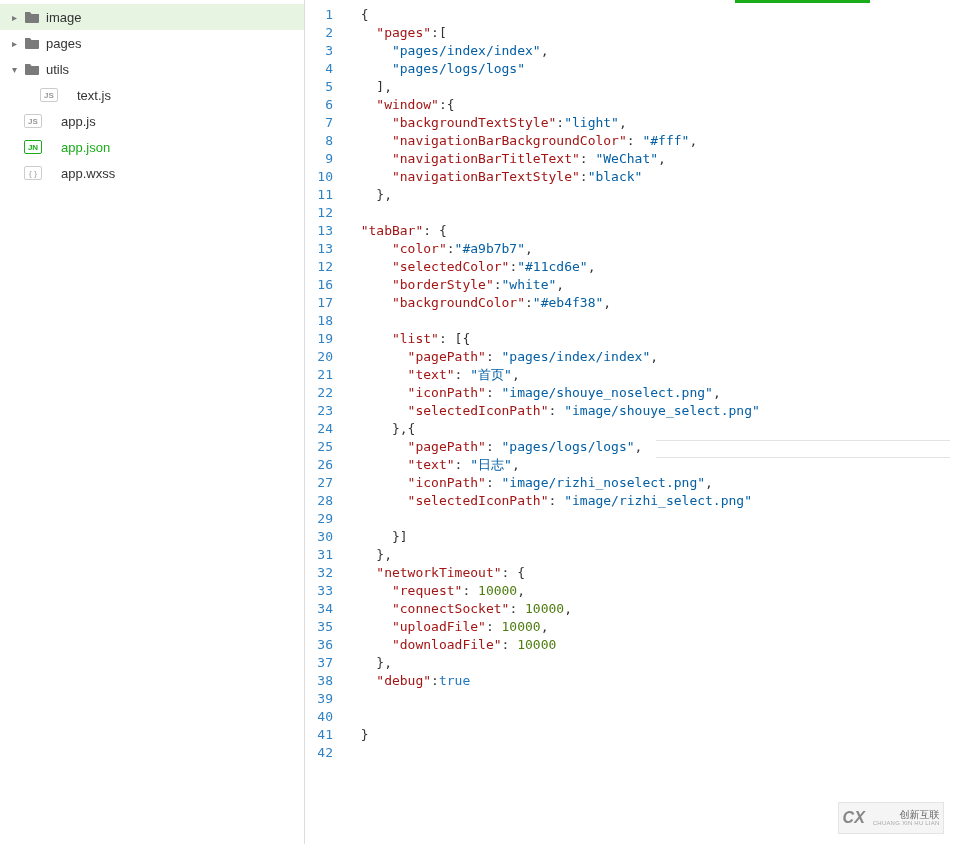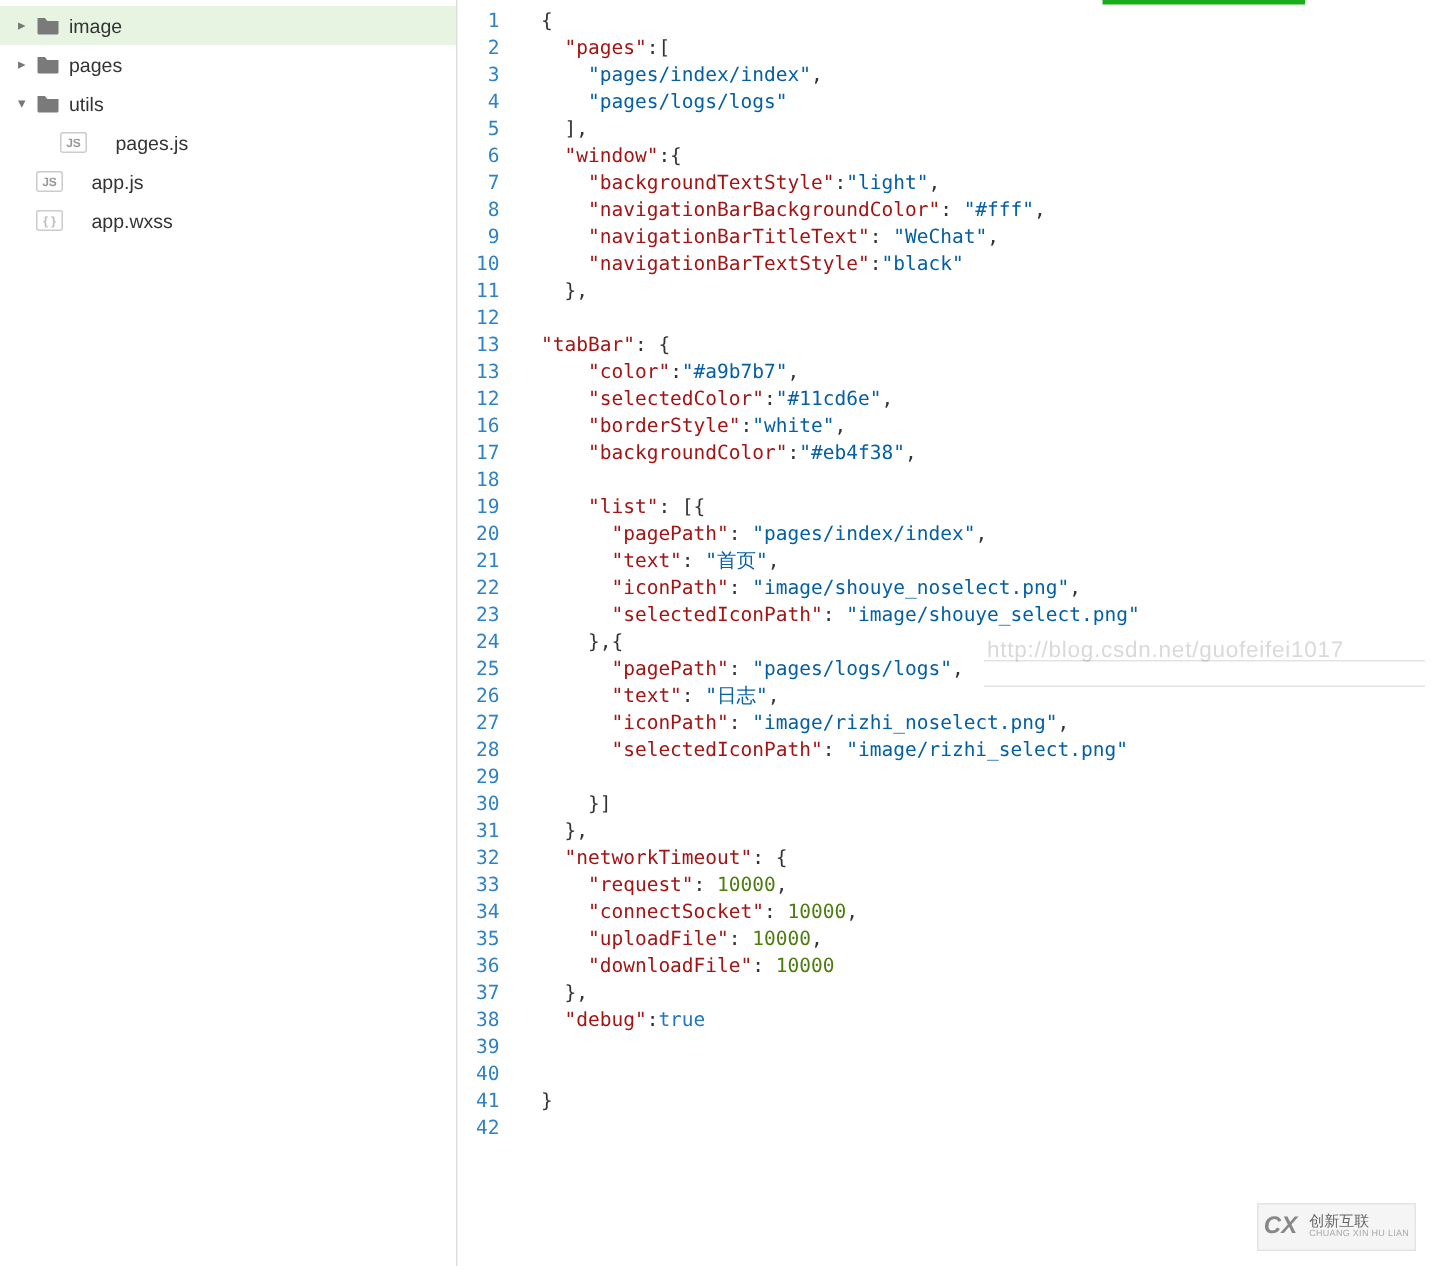--- a/index.html
+++ b/index.html
@@ -118,21 +118,21 @@
     display:flex; align-items:center; justify-content:center;
     gap:8px;
     color:#666;
     font-size:10px;
   }
   .logo-badge .cx {
     font-family: Arial, sans-serif;
     font-weight:bold; font-size:16px; font-style:italic;
     color:#888;
   }
-  .logo-badge .zh { line-height:1; }
+  .logo-badge .zh { line-height:1;text-align:right; }
   .logo-badge .zh small { display:block; font-size:6px; color:#aaa; letter-spacing:.2px;}
 </style>
 </head>
 <body>
 
 <div class="sidebar" id="sidebar">
     <div class="tree-item selected">
       <span class="arrow">▸</span>
       <span class="folder-icon">
         <svg width="16" height="14" viewBox="0 0 16 14">
@@ -155,26 +155,31 @@
       <span class="folder-icon">
         <svg width="16" height="14" viewBox="0 0 16 14">
           <path fill="#7a7a7a" d="M1 2h5l1.5 2H15v8a1 1 0 0 1-1 1H2a1 1 0 0 1-1-1V2z"></path>
         </svg>
       </span>
       <span>utils</span>
     </div>
     <div class="tree-item nested-1">
       <span class="no-arrow"></span>
       <span class="file-icon ">JS</span>
-      <span>pages.js</span>
+      <span>text.js</span>
     </div>
     <div class="tree-item">
       <span class="no-arrow"></span>
       <span class="file-icon ">JS</span>
       <span>app.js</span>
+    </div>
+    <div class="tree-item active-file">
+      <span class="no-arrow"></span>
+      <span class="file-icon json">JN</span>
+      <span>app.json</span>
     </div>
     <div class="tree-item">
       <span class="no-arrow"></span>
       <span class="file-icon wxss">{ }</span>
       <span>app.wxss</span>
     </div>
   </div>
 
 <div class="editor">
   <div class="top-marker"></div>
@@ -217,21 +222,20 @@
       <div>36</div>
       <div>37</div>
       <div>38</div>
       <div>39</div>
       <div>40</div>
       <div>41</div>
       <div>42</div>
     </div>
   <div class="code" id="code"><span class="code-line"><span class="p">  {</span></span><span class="code-line"><span class="k">    "pages"</span><span class="p">:[</span></span><span class="code-line"><span class="s">      "pages/index/index"</span><span class="p">,</span></span><span class="code-line"><span class="s">      "pages/logs/logs"</span></span><span class="code-line"><span class="p">    ],</span></span><span class="code-line"><span class="k">    "window"</span><span class="p">:{</span></span><span class="code-line"><span class="k">      "backgroundTextStyle"</span><span class="p">:</span><span class="s">"light"</span><span class="p">,</span></span><span class="code-line"><span class="k">      "navigationBarBackgroundColor"</span><span class="p">: </span><span class="s">"#fff"</span><span class="p">,</span></span><span class="code-line"><span class="k">      "navigationBarTitleText"</span><span class="p">: </span><span class="s">"WeChat"</span><span class="p">,</span></span><span class="code-line"><span class="k">      "navigationBarTextStyle"</span><span class="p">:</span><span class="s">"black"</span></span><span class="code-line"><span class="p">    },</span></span><span class="code-line"><span class="p">  </span></span><span class="code-line"><span class="k">  "tabBar"</span><span class="p">: {</span></span><span class="code-line"><span class="k">      "color"</span><span class="p">:</span><span class="s">"#a9b7b7"</span><span class="p">,</span></span><span class="code-line"><span class="k">      "selectedColor"</span><span class="p">:</span><span class="s">"#11cd6e"</span><span class="p">,</span></span><span class="code-line"><span class="k">      "borderStyle"</span><span class="p">:</span><span class="s">"white"</span><span class="p">,</span></span><span class="code-line"><span class="k">      "backgroundColor"</span><span class="p">:</span><span class="s">"#eb4f38"</span><span class="p">,</span></span><span class="code-line"><span class="p">  </span></span><span class="code-line"><span class="k">      "list"</span><span class="p">: [{</span></span><span class="code-line"><span class="k">        "pagePath"</span><span class="p">: </span><span class="s">"pages/index/index"</span><span class="p">,</span></span><span class="code-line"><span class="k">        "text"</span><span class="p">: </span><span class="s">"首页"</span><span class="p">,</span></span><span class="code-line"><span class="k">        "iconPath"</span><span class="p">: </span><span class="s">"image/shouye_noselect.png"</span><span class="p">,</span></span><span class="code-line"><span class="k">        "selectedIconPath"</span><span class="p">: </span><span class="s">"image/shouye_select.png"</span></span><span class="code-line"><span class="p">      },{</span></span><span class="code-line"><span class="k">        "pagePath"</span><span class="p">: </span><span class="s">"pages/logs/logs"</span><span class="p">,</span></span><span class="code-line"><span class="k">        "text"</span><span class="p">: </span><span class="s">"日志"</span><span class="p">,</span></span><span class="code-line"><span class="k">        "iconPath"</span><span class="p">: </span><span class="s">"image/rizhi_noselect.png"</span><span class="p">,</span></span><span class="code-line"><span class="k">        "selectedIconPath"</span><span class="p">: </span><span class="s">"image/rizhi_select.png"</span></span><span class="code-line"><span class="p">  </span></span><span class="code-line"><span class="p">      }]</span></span><span class="code-line"><span class="p">    },</span></span><span class="code-line"><span class="k">    "networkTimeout"</span><span class="p">: {</span></span><span class="code-line"><span class="k">      "request"</span><span class="p">: </span><span class="n">10000</span><span class="p">,</span></span><span class="code-line"><span class="k">      "connectSocket"</span><span class="p">: </span><span class="n">10000</span><span class="p">,</span></span><span class="code-line"><span class="k">      "uploadFile"</span><span class="p">: </span><span class="n">10000</span><span class="p">,</span></span><span class="code-line"><span class="k">      "downloadFile"</span><span class="p">: </span><span class="n">10000</span></span><span class="code-line"><span class="p">    },</span></span><span class="code-line"><span class="k">    "debug"</span><span class="p">:</span><span class="b">true</span></span><span class="code-line"><span class="p">  </span></span><span class="code-line"><span class="p">  </span></span><span class="code-line"><span class="p">  }</span></span><span class="code-line"><span class="p">  </span></span></div>
   <div class="highlight-row"></div>
-  <div class="watermark">http://blog.csdn.net/guofeifei1017</div>
 </div>
 
 <div class="logo-badge">
   <span class="cx">CX</span>
   <span class="zh">
     <span>创新互联</span>
     <small>CHUANG XIN HU LIAN</small>
   </span>
 </div>
 

